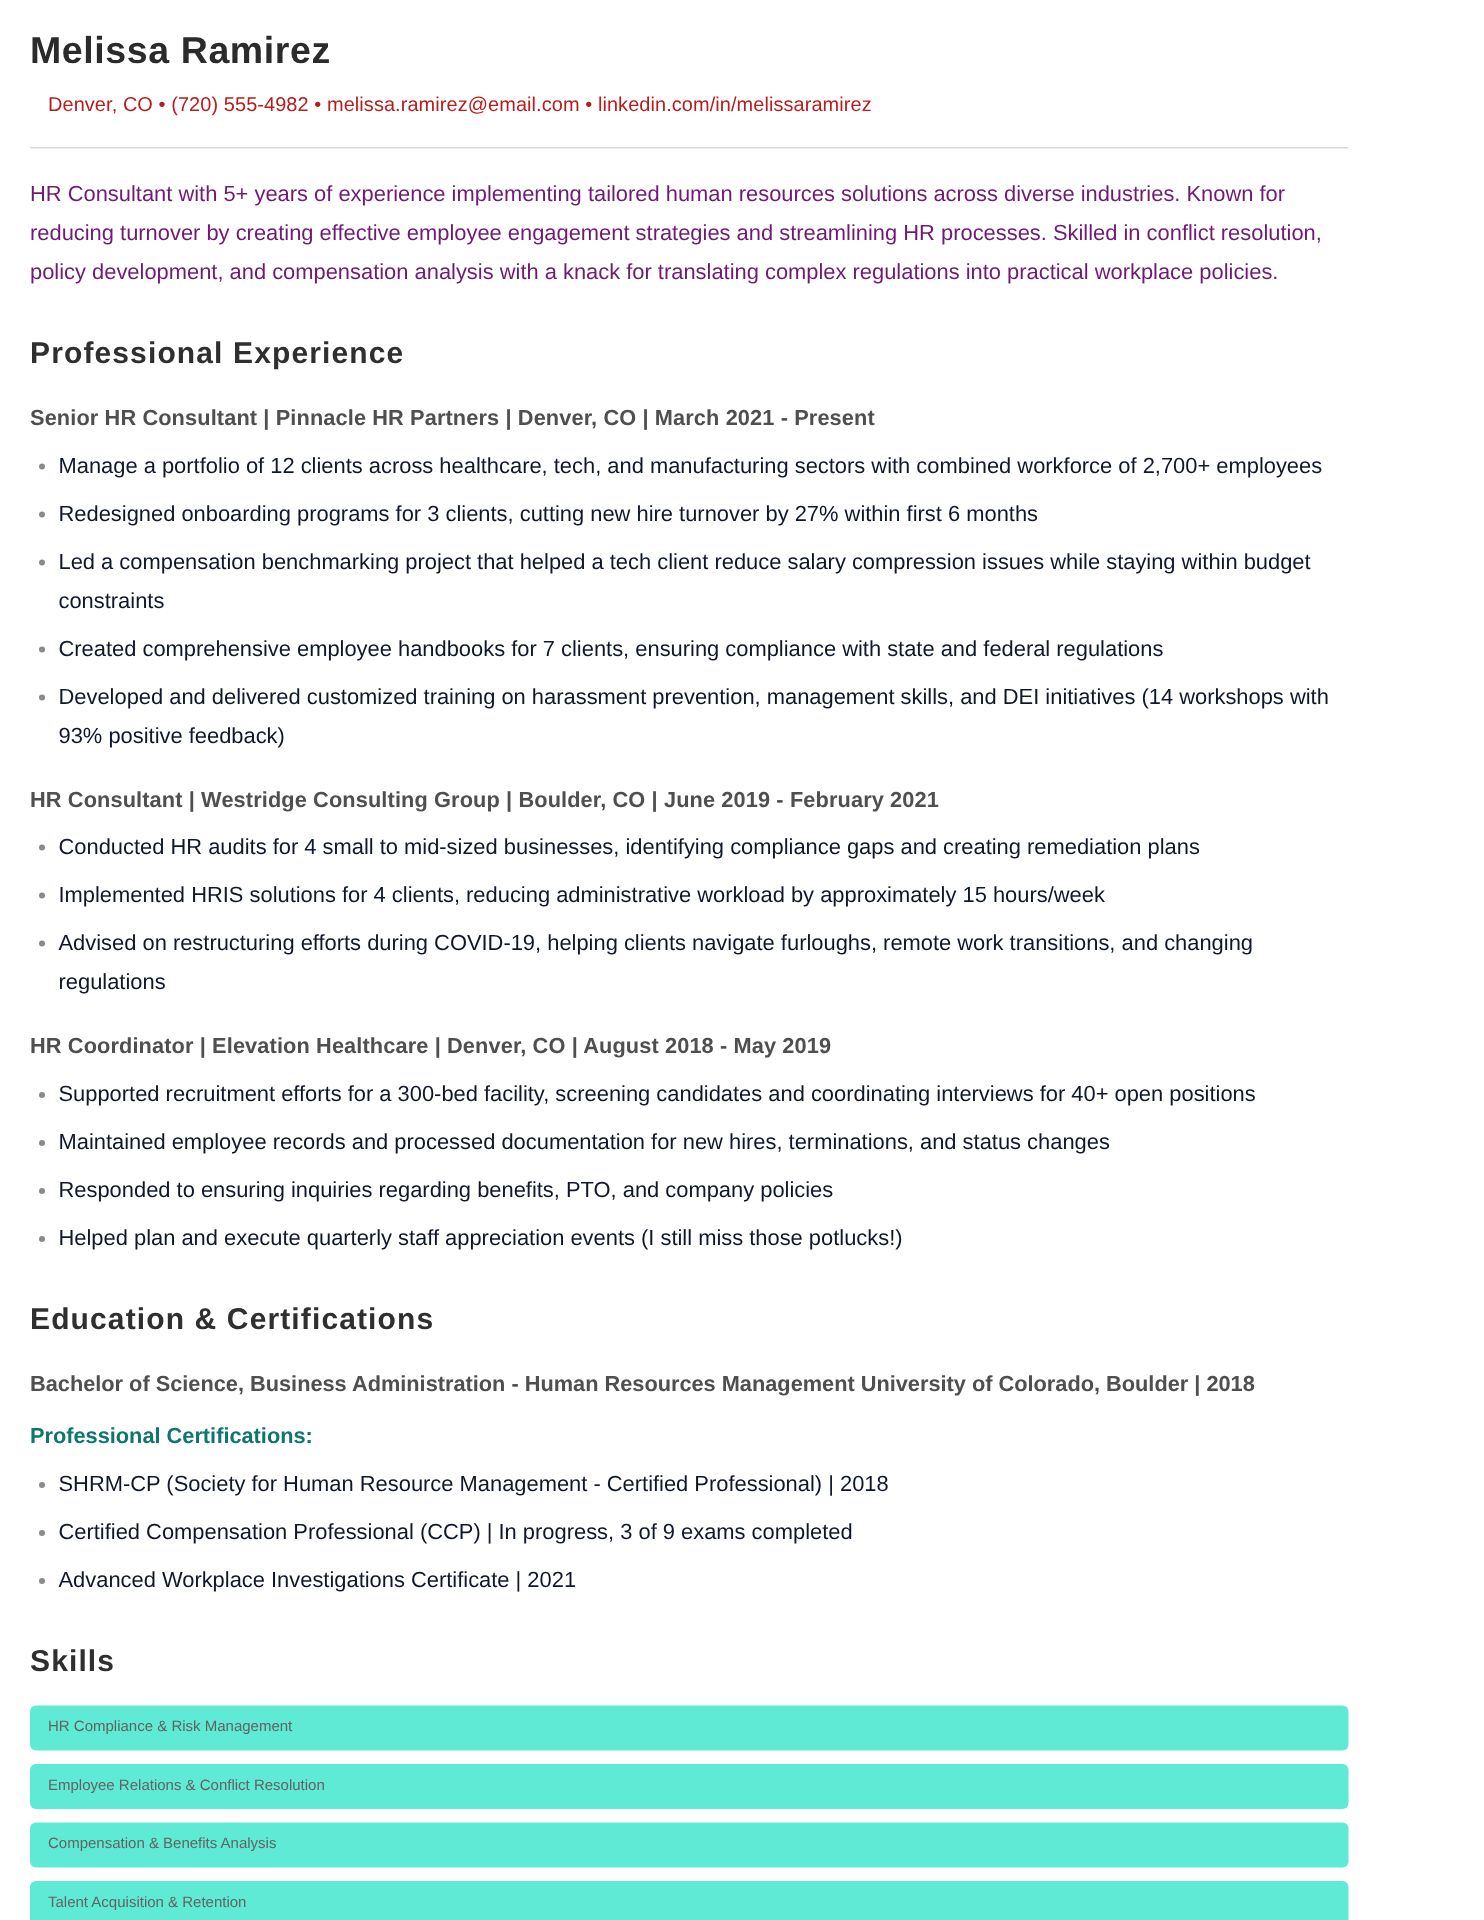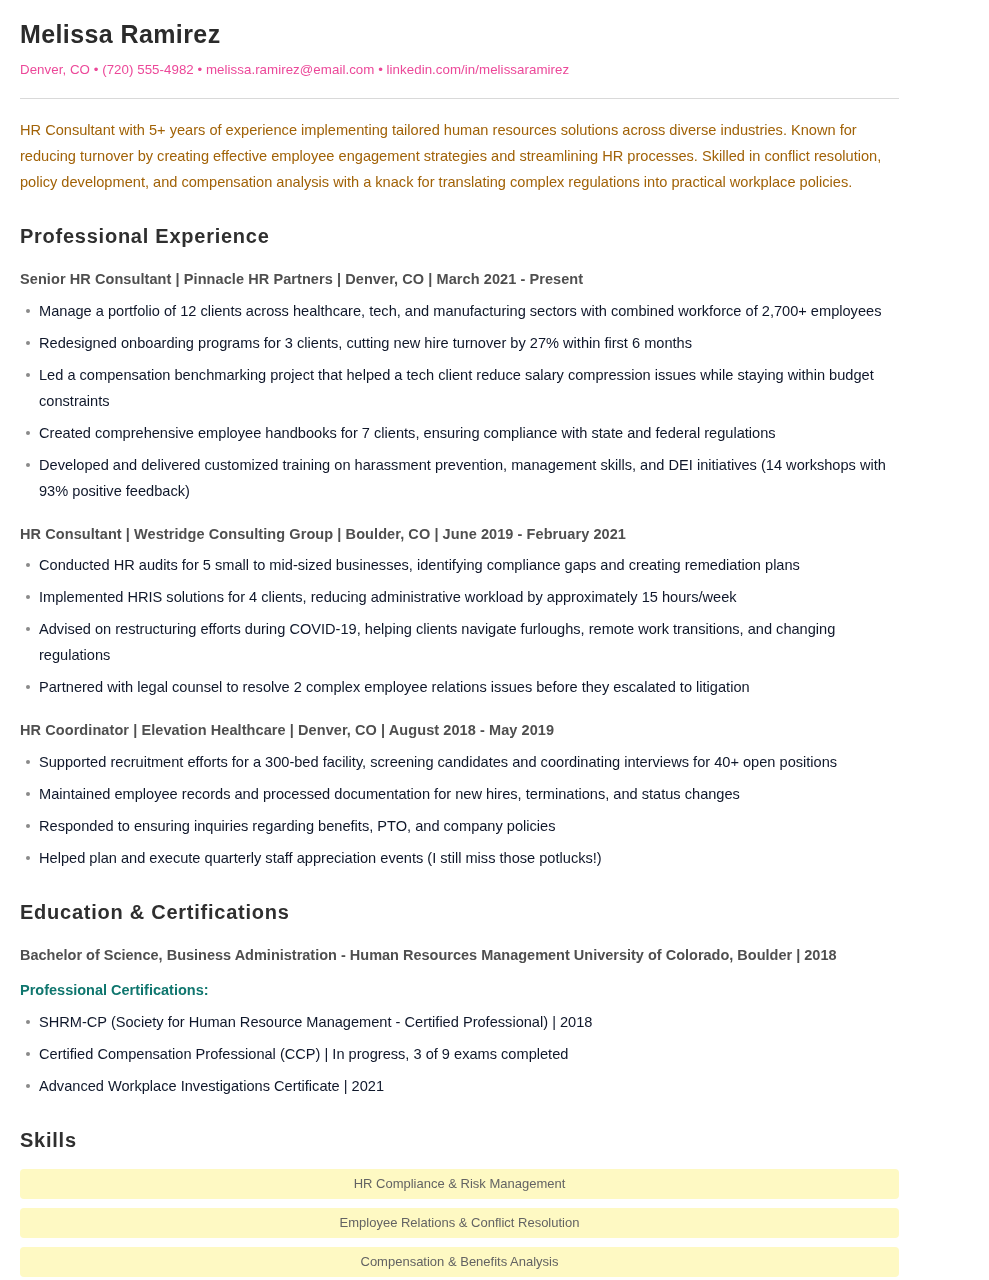--- a/index.html
+++ b/index.html
@@ -24,37 +24,37 @@
   .resume-name {
     font-size: 25px;
     font-weight: bold;
     color: #2b2b2b;
     letter-spacing: 0.4px;
     margin: 0 0 12px 0;
     line-height: 1.15;
   }
   .contact-line {
     font-size: 13.3px;
-    color: #ec4899;
+    color: #b91c1c;
     letter-spacing: 0.05px;
-    margin: 0;
+    margin: 12px;
     line-height: 1.3;
   }
   .header-rule {
     border: none;
     border-top: 1px solid #d9d9d9;
     margin: 20px 0 0 0;
     height: 0;
   }
 
   
   .summary {
     font-size: 14.6px;
     line-height: 26px;
-    color: #a16207;
+    color: #701a75;
     margin: 18px 0 0 0;
     padding-right: 2px;
   }
 
   
   .section-heading {
     font-size: 20px;
     font-weight: bold;
     color: #2f2f2f;
     letter-spacing: 0.75px;
@@ -114,32 +114,31 @@
     line-height: 1.35;
   }
 
   
   .skills-list {
     margin: 16px 0 0 0;
     padding: 0;
     list-style: none;
   }
   .skill-bar {
-    background: #fef9c3;
+    background: #5eead4;
     border-radius: 4px;
     height: 30px;
     line-height: 30px;
     margin-bottom: 9px;
     padding: 0 12px;
     box-sizing: border-box;
-    font-size: 13px;
+    font-size: 10px;
     color: #636363;
     overflow: hidden;
     white-space: nowrap;
-    text-align: center;
   }
 </style>
 </head>
 <body>
 
 <div class="page">
 
   <div>
     <h1 class="resume-name">Melissa Ramirez</h1>
     <p class="contact-line">Denver, CO • (720) 555-4982 • melissa.ramirez@email.com • linkedin.com/in/melissaramirez</p>
@@ -157,24 +156,23 @@
       <li>Redesigned onboarding programs for 3 clients, cutting new hire turnover by 27% within first 6 months</li>
       <li>Led a compensation benchmarking project that helped a tech client reduce salary compression issues while staying within budget constraints</li>
       <li>Created comprehensive employee handbooks for 7 clients, ensuring compliance with state and federal regulations</li>
       <li>Developed and delivered customized training on harassment prevention, management skills, and DEI initiatives (14 workshops with 93% positive feedback)</li>
     </ul>
   </div>
 
   <div class="job">
     <div class="job-title">HR Consultant | Westridge Consulting Group | Boulder, CO | June 2019 - February 2021</div>
     <ul class="bullets">
-      <li>Conducted HR audits for 5 small to mid-sized businesses, identifying compliance gaps and creating remediation plans</li>
+      <li>Conducted HR audits for 4 small to mid-sized businesses, identifying compliance gaps and creating remediation plans</li>
       <li>Implemented HRIS solutions for 4 clients, reducing administrative workload by approximately 15 hours/week</li>
       <li>Advised on restructuring efforts during COVID-19, helping clients navigate furloughs, remote work transitions, and changing regulations</li>
-      <li>Partnered with legal counsel to resolve 2 complex employee relations issues before they escalated to litigation</li>
     </ul>
   </div>
 
   <div class="job">
     <div class="job-title">HR Coordinator | Elevation Healthcare | Denver, CO | August 2018 - May 2019</div>
     <ul class="bullets">
       <li>Supported recruitment efforts for a 300-bed facility, screening candidates and coordinating interviews for 40+ open positions</li>
       <li>Maintained employee records and processed documentation for new hires, terminations, and status changes</li>
       <li>Responded to ensuring inquiries regarding benefits, PTO, and company policies</li>
       <li>Helped plan and execute quarterly staff appreciation events (I still miss those potlucks!)</li>

